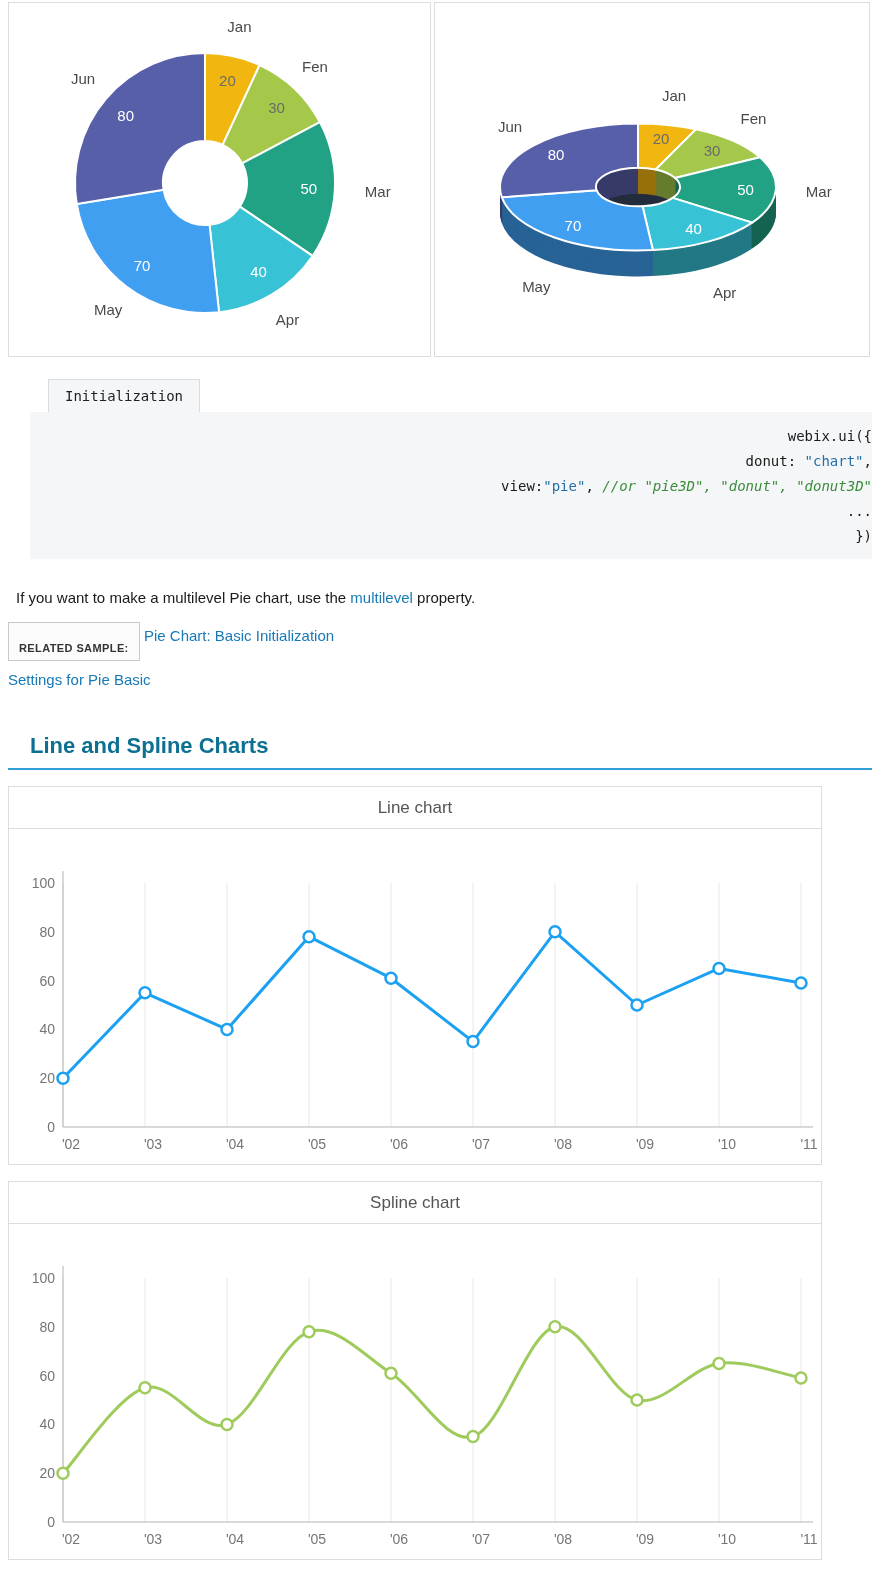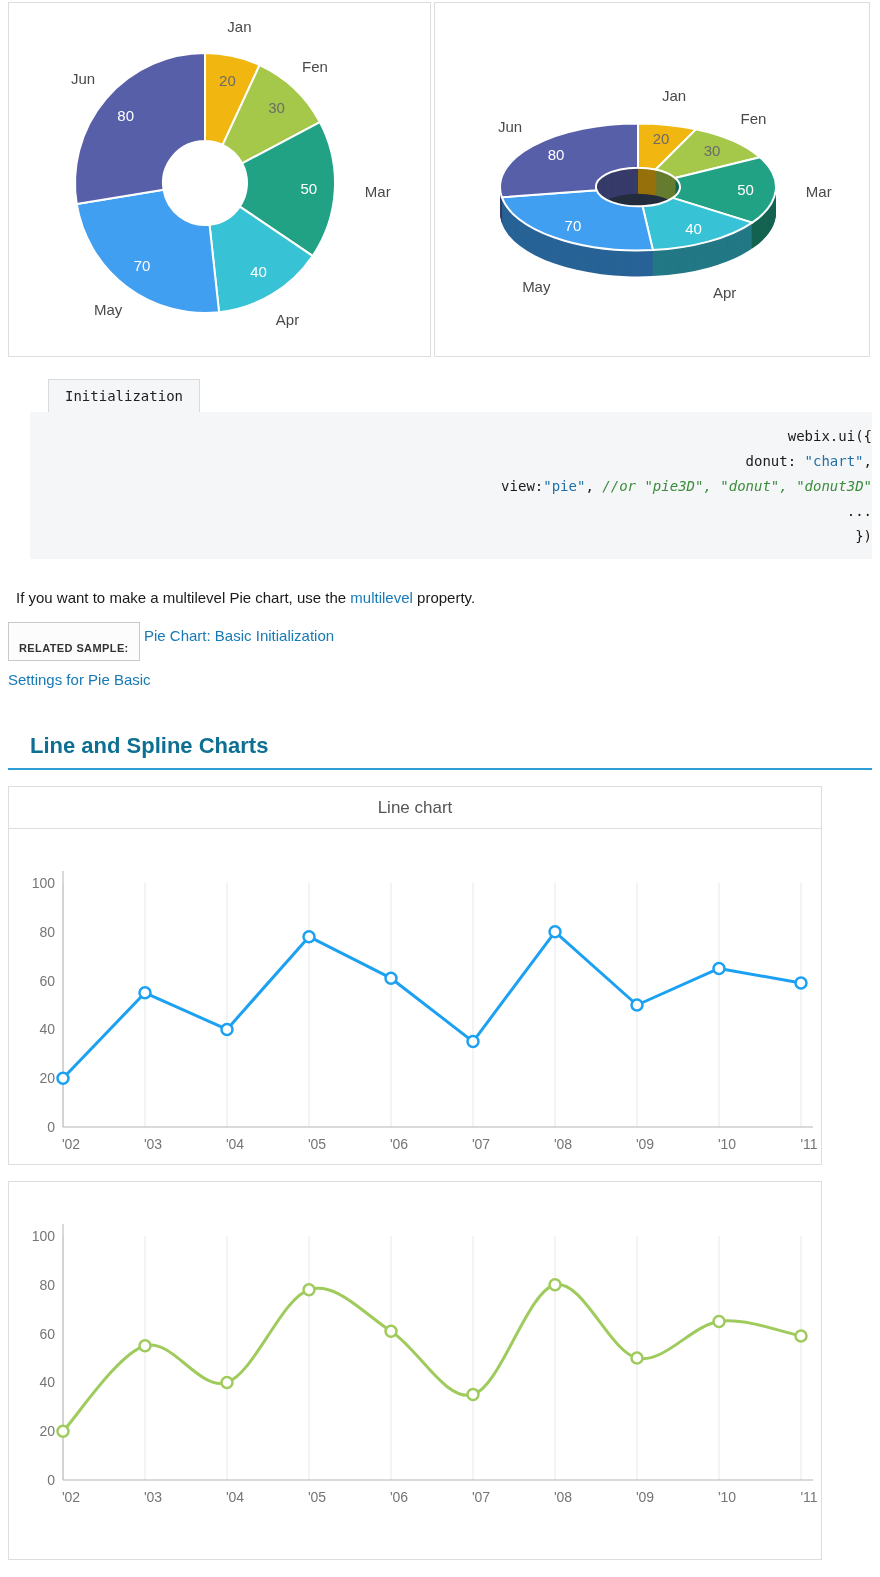--- a/index.html
+++ b/index.html
@@ -305,20 +305,21 @@
         <circle cx="382" cy="149.2" r="5.5" fill="#ffffff" stroke="#1ca1f2" stroke-width="2.5"></circle>
         <circle cx="464" cy="212.6" r="5.5" fill="#ffffff" stroke="#1ca1f2" stroke-width="2.5"></circle>
         <circle cx="546" cy="102.8" r="5.5" fill="#ffffff" stroke="#1ca1f2" stroke-width="2.5"></circle>
         <circle cx="628" cy="176.0" r="5.5" fill="#ffffff" stroke="#1ca1f2" stroke-width="2.5"></circle>
         <circle cx="710" cy="139.4" r="5.5" fill="#ffffff" stroke="#1ca1f2" stroke-width="2.5"></circle>
         <circle cx="792" cy="154.0" r="5.5" fill="#ffffff" stroke="#1ca1f2" stroke-width="2.5"></circle>
       </svg>
   </div>
 
   <div class="chart-panel" id="spline-panel">
+    <div class="chart-header">Spline chart</div>
     <svg id="spline-svg" viewBox="0 0 812 337">
         <line x1="54" y1="54" x2="54" y2="298" class="grid"></line>
         <line x1="136" y1="54" x2="136" y2="298" class="grid"></line>
         <line x1="218" y1="54" x2="218" y2="298" class="grid"></line>
         <line x1="300" y1="54" x2="300" y2="298" class="grid"></line>
         <line x1="382" y1="54" x2="382" y2="298" class="grid"></line>
         <line x1="464" y1="54" x2="464" y2="298" class="grid"></line>
         <line x1="546" y1="54" x2="546" y2="298" class="grid"></line>
         <line x1="628" y1="54" x2="628" y2="298" class="grid"></line>
         <line x1="710" y1="54" x2="710" y2="298" class="grid"></line>

